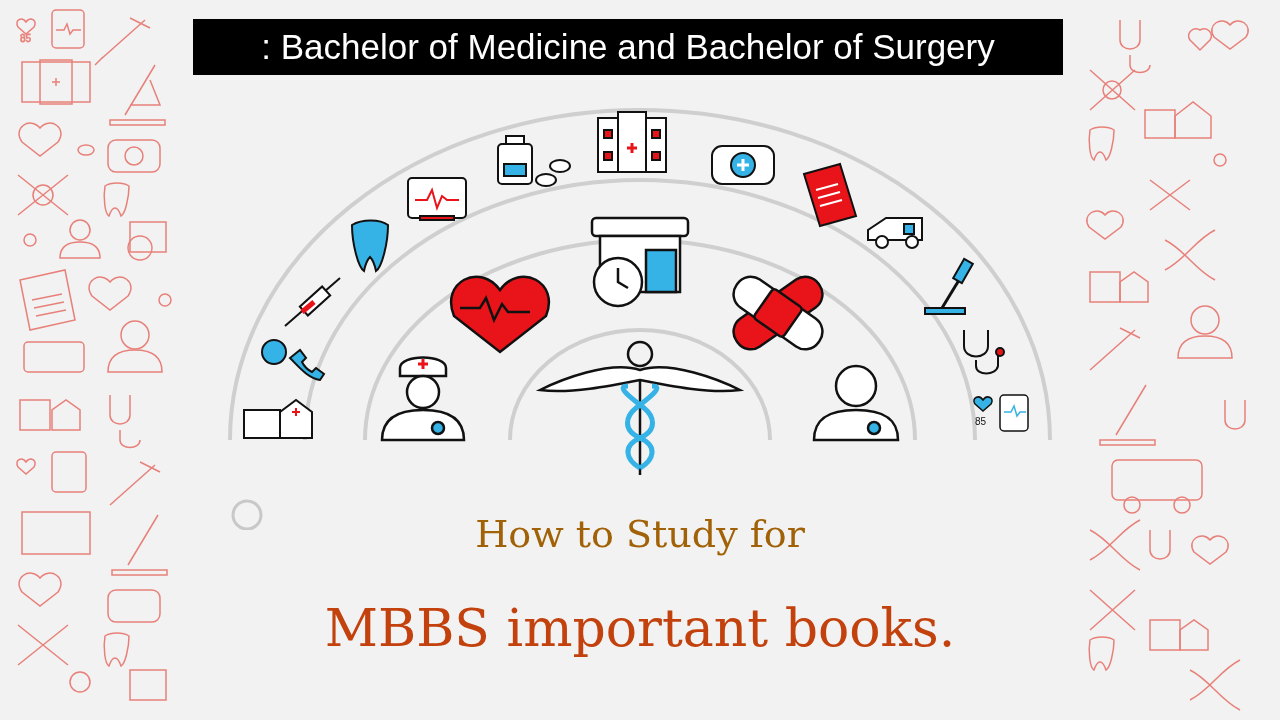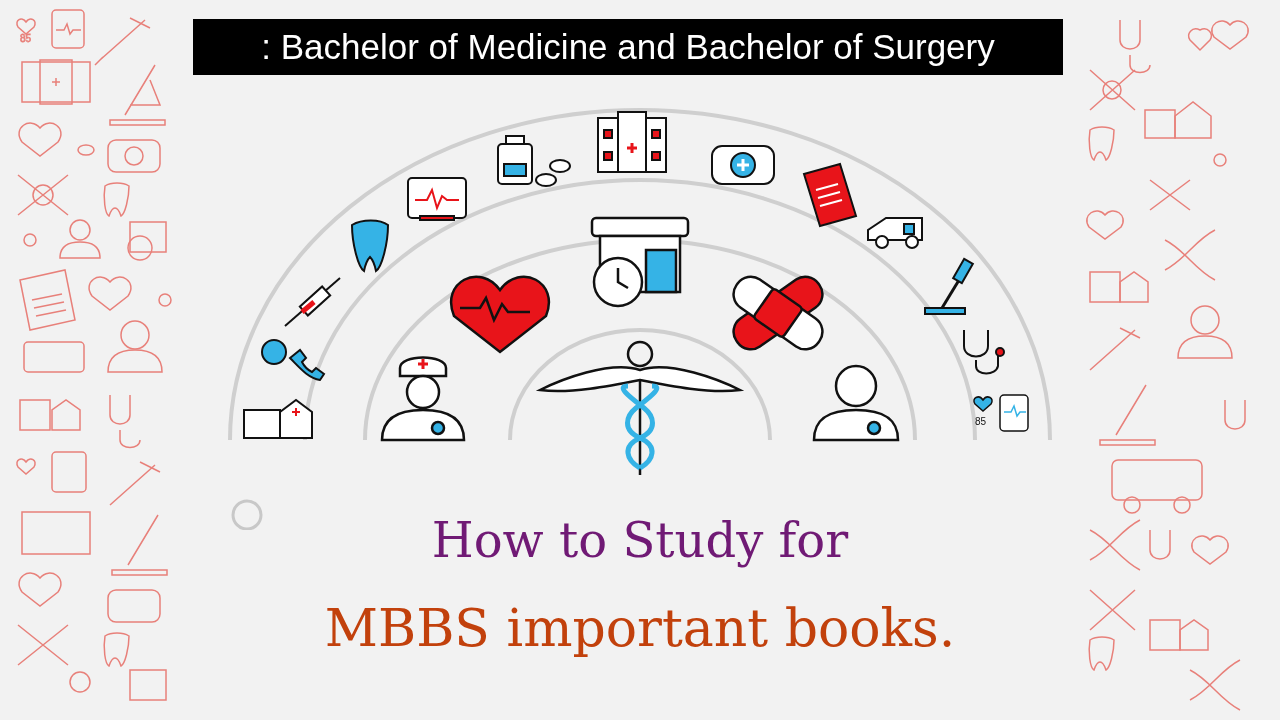--- a/index.html
+++ b/index.html
@@ -3,21 +3,21 @@
 <meta charset="utf-8">
 <style>
   html,body{margin:0;padding:0;}
   body{width:1280px;height:720px;background:#f2f2f2;position:relative;overflow:hidden;font-family:"Liberation Sans",sans-serif;}
   .side{position:absolute;top:0;width:200px;height:720px;}
   .side.left{left:0;}
   .side.right{right:0;}
   .banner{position:absolute;left:193px;top:19px;width:870px;height:56px;background:#000;color:#fff;font-size:35px;line-height:56px;text-align:center;white-space:nowrap;}
   .stage{position:absolute;left:220px;top:90px;width:840px;height:440px;}
   .title{position:absolute;left:0;width:1280px;text-align:center;font-family:"DejaVu Serif","Liberation Serif",serif;}
-  .t1{top:512px;font-size:48px;color:#701a75;}
+  .t1{top:512px;font-size:38px;color:#a16207;}
   .t2{top:598px;font-size:52px;color:#c2410c;}
 </style>
 </head>
 <body>
 
 <svg class="side left" viewBox="0 0 200 720" fill="none" stroke="#e8807a" stroke-width="1.5">
   <g>
       <path d="M26 22c-4-6-12-2-8 5l8 7 8-7c4-7-4-11-8-5z"></path>
       <text x="20" y="42" font-size="10" fill="none" stroke="#e8807a" stroke-width="0.8">85</text>
     </g>

